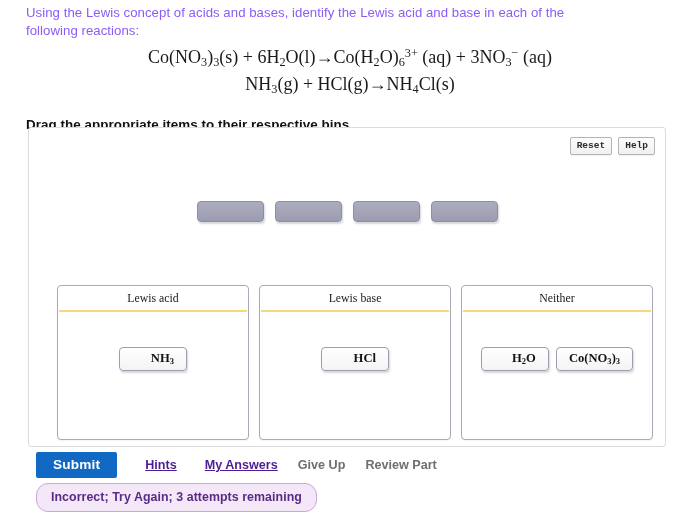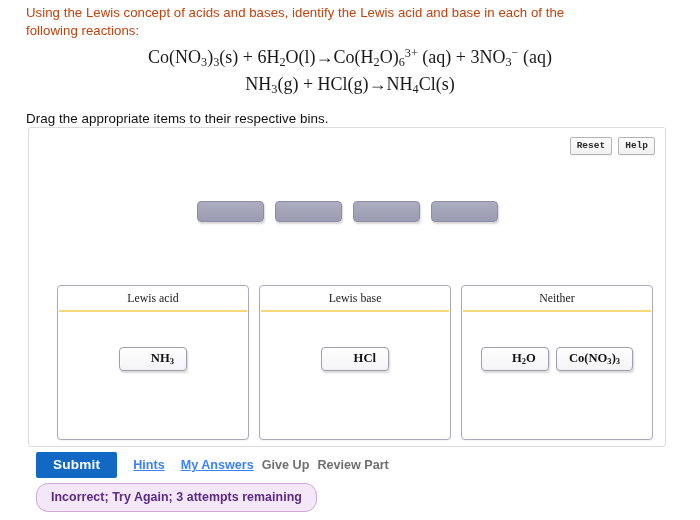--- a/index.html
+++ b/index.html
@@ -20,21 +20,21 @@
   
   #question-area {
     position: absolute;
     left: 26px;
     top: 4px;
     width: 648px;
   }
   .prompt-text {
     font-size: 13.2px;
     line-height: 18px;
-    color: #c2410c;
+    color: #8b5cf6;
     letter-spacing: 0.05px;
   }
   .equations {
     margin-top: 4px;
   }
   .equation {
     text-align: center;
     font-family: "Liberation Serif", serif;
     font-size: 18px;
     line-height: 27px;
@@ -45,23 +45,23 @@
     font-size: 0.68em;
     vertical-align: -0.28em;
     line-height: 0;
   }
   .equation sup {
     font-size: 0.68em;
     vertical-align: 0.52em;
     line-height: 0;
   }
   .instruction-text {
-    margin-top: 13px;
+    margin-top: 19px;
     font-size: 13.4px;
-    font-weight: normal;
+    font-weight: bold;
     color: #111111;
     letter-spacing: 0.05px;
   }
 
   
   #activity-panel {
     position: absolute;
     left: 28px;
     top: 127px;
     width: 638px;
@@ -179,35 +179,35 @@
     line-height: 0;
   }
 
   
   #action-bar {
     position: absolute;
     left: 36px;
     top: 452px;
     display: flex;
     align-items: center;
-    gap: 0;
+    gap: 12px;
   }
   #submit-button {
     background: #1269c4;
     color: #ffffff;
     font-size: 13.6px;
     font-weight: bold;
     padding: 5px 17px 6px 17px;
     border: none;
     border-radius: 2px;
     cursor: pointer;
     letter-spacing: 0.2px;
   }
   .action-link {
-    color: #3b82f6;
+    color: #4c1d95;
     font-size: 12.6px;
     font-weight: bold;
     text-decoration: underline;
     cursor: pointer;
     margin-left: 16px;
   }
   .action-disabled {
     color: #6f6f6f;
     font-size: 12.6px;
     font-weight: bold;

